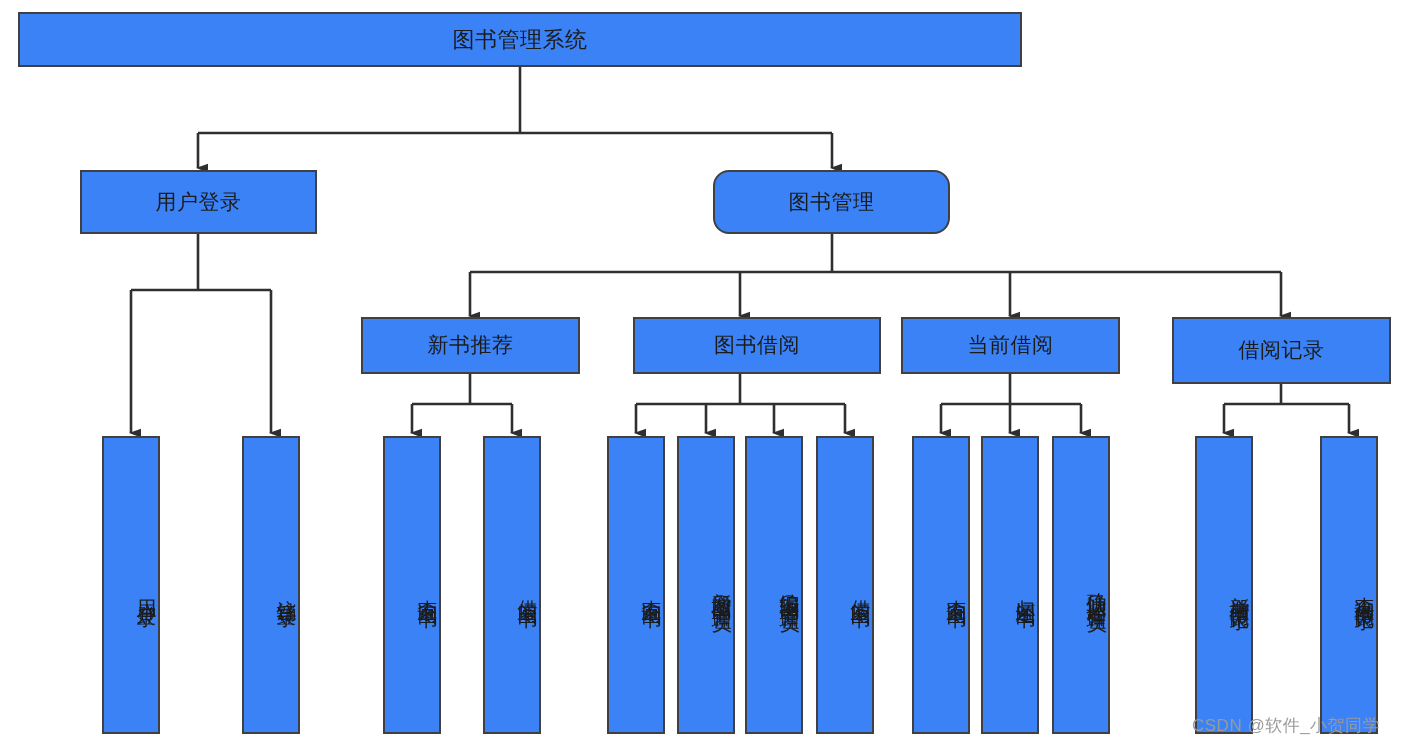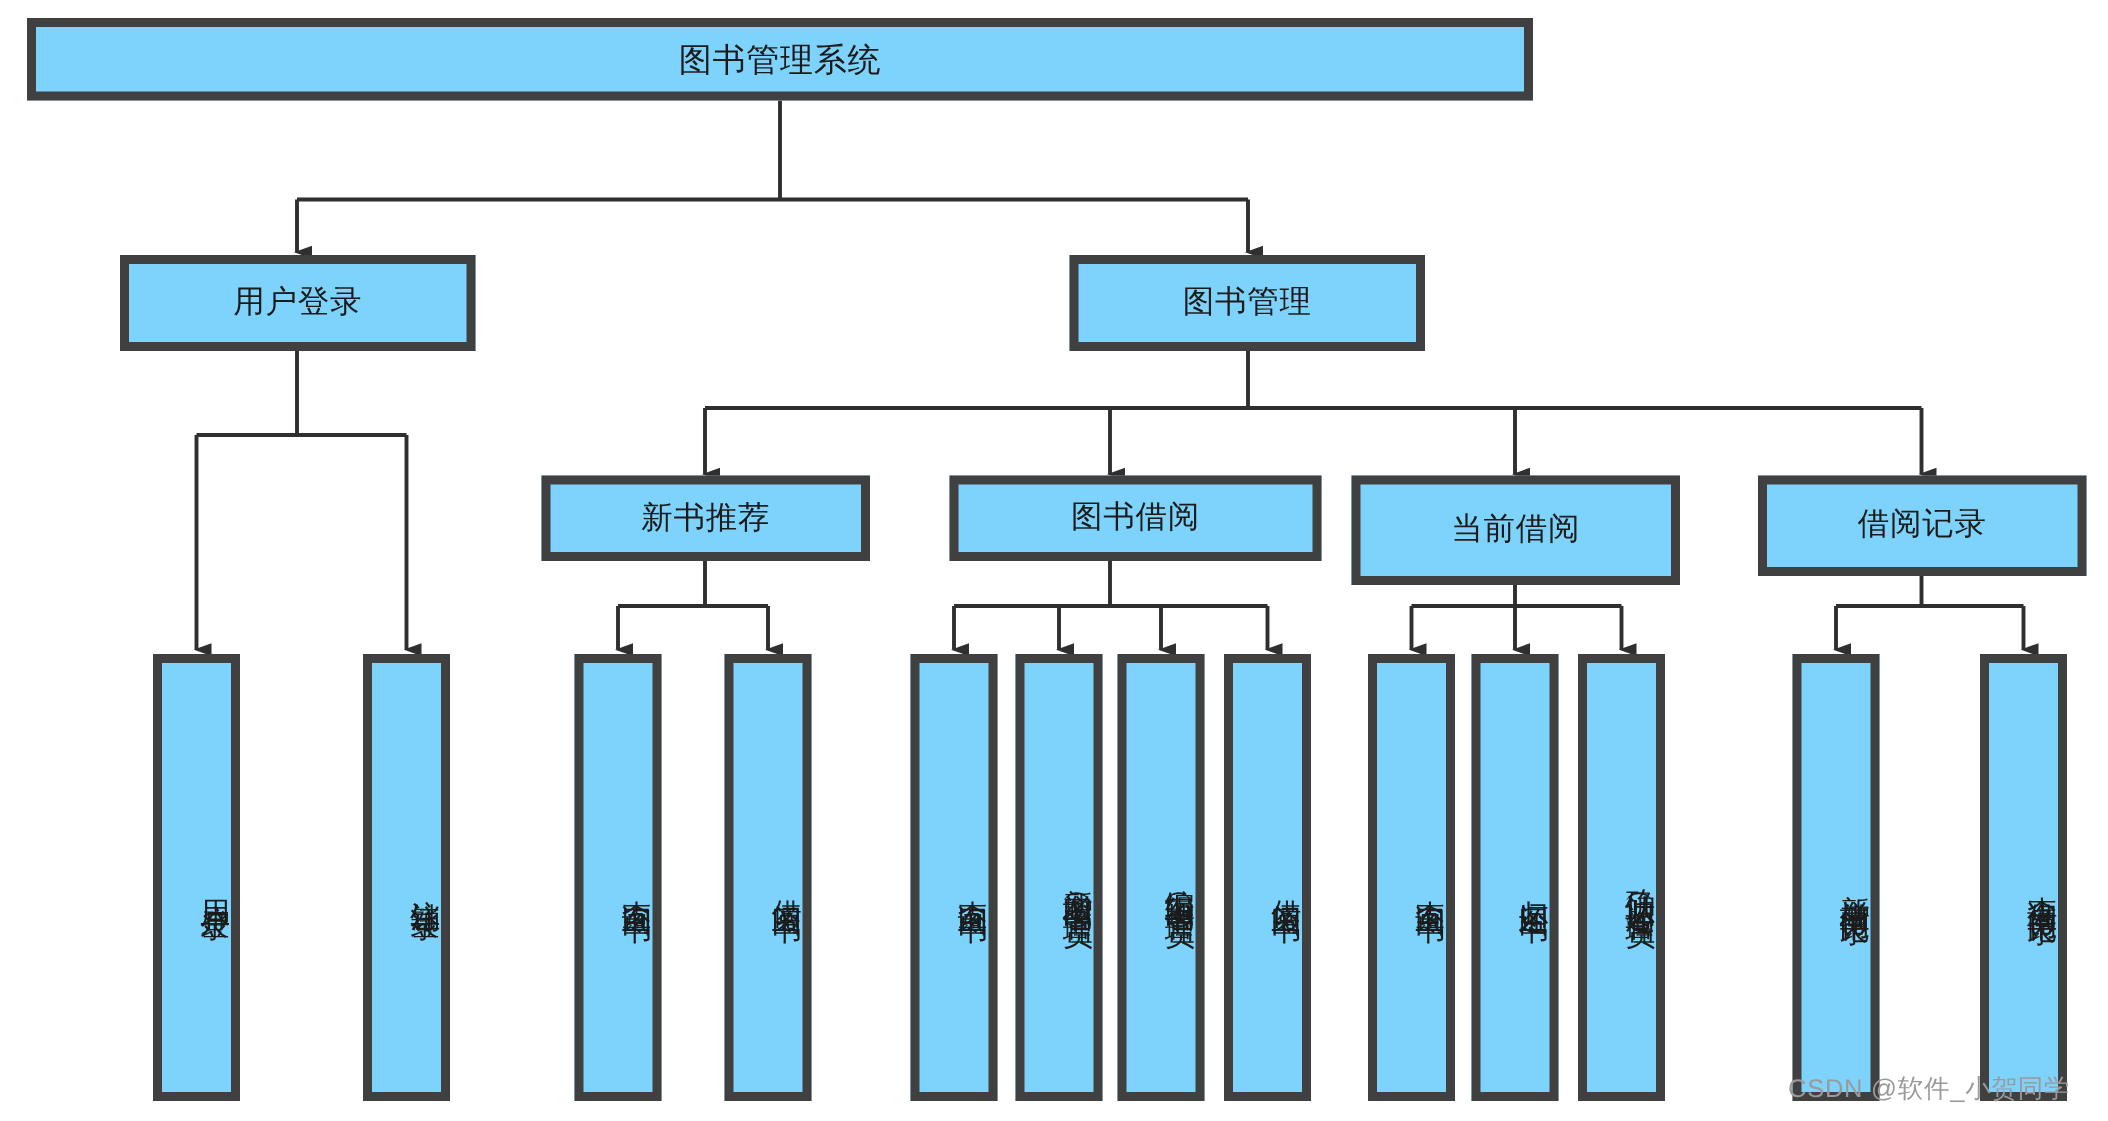--- a/index.html
+++ b/index.html
@@ -21,22 +21,22 @@
     position: absolute;
     left: 0;
     top: 0;
     width: 1405px;
     height: 747px;
     pointer-events: none;
   }
   .node {
     position: absolute;
     box-sizing: border-box;
-    border: 6px solid #404040;
-    background: #7dd3fc;
+    border: 2px solid #404040;
+    background: #3b82f6;
     display: flex;
     align-items: center;
     justify-content: center;
     color: #1b1b1b;
     line-height: 1.18;
   }
   .node.h {
     font-size: 21px;
     letter-spacing: 0.5px;
   }
@@ -122,31 +122,31 @@
     </g>
   </svg>
 
   <div class="node h root" style="left:18px; top:12px; width:1004px; height:55px;">
     <span class="txt">图书管理系统</span>
   </div>
 
   <div class="node h" style="left:80px; top:170px; width:237px; height:64px;">
     <span class="txt">用户登录</span>
   </div>
-  <div class="node h" style="left:713px; top:170px; width:237px; height:64px;">
+  <div class="node h" style="left:713px; top:170px; width:237px; height:64px;border-radius:16px;">
     <span class="txt">图书管理</span>
   </div>
 
   <div class="node h" style="left:361px; top:317px; width:219px; height:57px;font-family:Liberation Serif, serif;">
     <span class="txt">新书推荐</span>
   </div>
   <div class="node h" style="left:633px; top:317px; width:248px; height:57px;">
     <span class="txt">图书借阅</span>
   </div>
-  <div class="node h" style="left:901px; top:317px; width:219px; height:73px;">
+  <div class="node h" style="left:901px; top:317px; width:219px; height:57px;">
     <span class="txt">当前借阅</span>
   </div>
   <div class="node h" style="left:1172px; top:317px; width:219px; height:67px;">
     <span class="txt">借阅记录</span>
   </div>
 
   <div class="node v" style="left:102px; top:436px; width:58px; height:298px;">
     <span class="txt">用户登录</span>
   </div>
   <div class="node v" style="left:242px; top:436px; width:58px; height:298px;">

